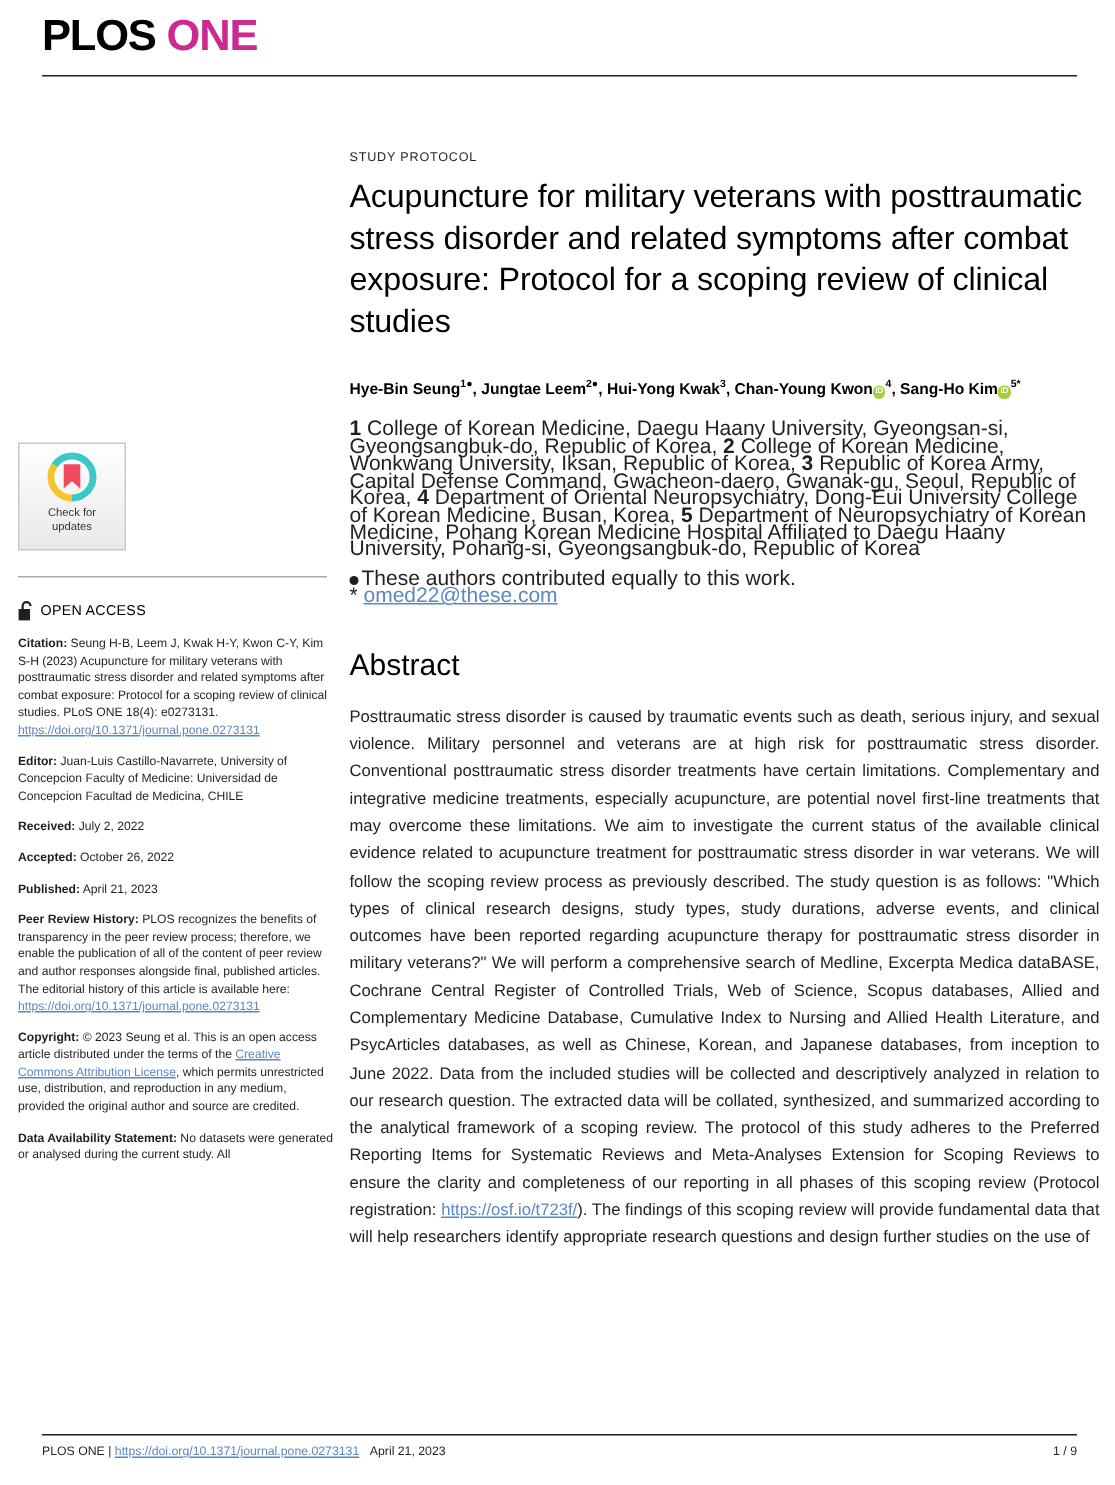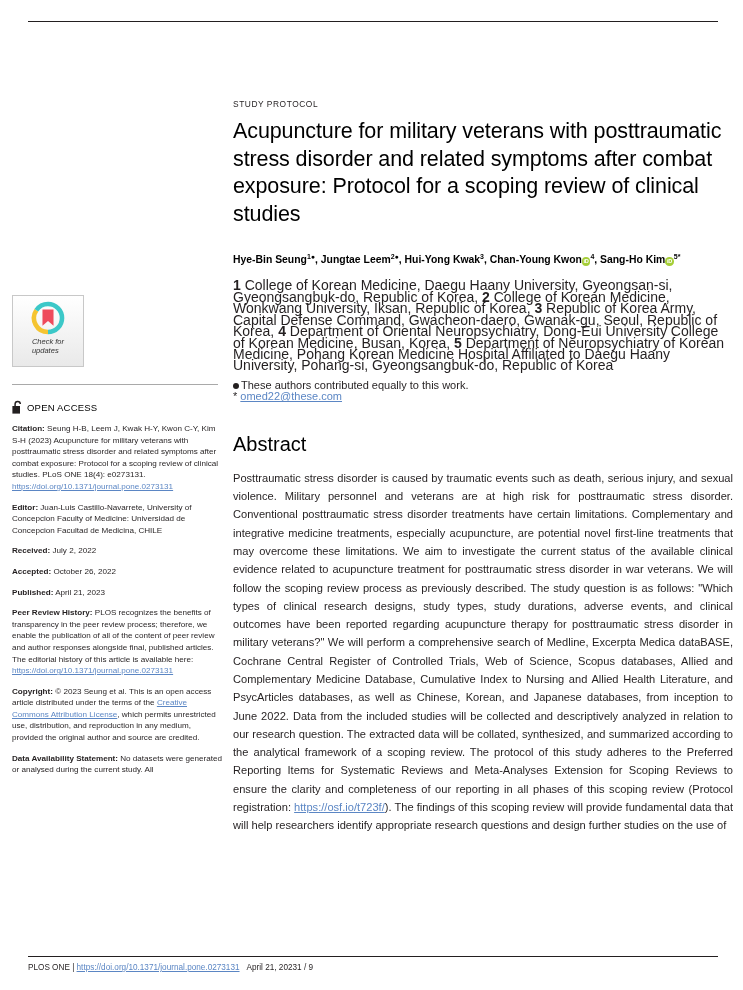--- a/index.html
+++ b/index.html
@@ -48,23 +48,22 @@
     width: 72px; height: 72px;
     border: 1px solid #c8c8c8;
     background: linear-gradient(#ffffff, #e9e9e9);
     display: flex; flex-direction: column;
     align-items: center; justify-content: flex-start;
     padding-top: 5px;
   }
   .crossmark-mark { width: 34px; height: 34px; display:block; }
   .crossmark-label {
     font-size: 7.5px; line-height: 9px;
-    text-align: left; color: #333;
+    text-align: center; color: #333;
     margin-top: 2px;
-    font-style: italic;
   }
 
   
   .side-rule {
     border-top: 1px solid #a9a9a9;
     margin: 17px 0 15px 0;
     width: 206px;
   }
   .open-access {
     display: flex; align-items: center; gap: 4px;
@@ -128,21 +127,21 @@
     letter-spacing: -0.2px;
   }
   .affiliations {
     font-size: 14px;
     line-height: 11.4px;
     color: #231f20;
     margin-bottom: 8px;
   }
   .affiliations b { font-weight: bold; }
   .contrib-note {
-    font-size: 11px;
+    font-size: 14px;
     line-height: 11.5px;
     color: #231f20;
   }
   .equal-glyph {
     display:inline-block; width:6px; height:6px;
     border-radius:50%;
     background:#231f20;
     margin-right:2px;
   }
 
@@ -161,32 +160,33 @@
     hyphens: none;
   }
 
   
   .footer {
     position: absolute;
     left: 28px; bottom: 18px; width: 690px;
   }
   .footer-rule { border-top: 1.3px solid #231f20; margin-bottom: 6px; }
   .footer-row {
-    display: flex; align-items: baseline; 
+    display: flex; align-items: baseline; justify-content: space-between;
     font-size: 8.2px; color: #231f20;
   }
   .footer-left { white-space: nowrap; }
   .footer-left .jrnl { font-weight: normal; }
   .footer-left .date { margin-left: 7px; }
   .footer-right { font-size: 8.2px; }
 </style>
 </head>
 <body>
 
 <div class="masthead">
+  <div class="logo"><span class="plos">PLOS</span> <span class="one">ONE</span></div>
   <div class="masthead-rule"></div>
 </div>
 
 <div class="sidebar">
 
   <div class="crossmark">
     <svg class="crossmark-mark" viewBox="0 0 40 40">
       <path d="M20 3.5 A16.5 16.5 0 0 1 20 36.5" fill="none" stroke="#3cc8c8" stroke-width="5.4"></path>
       <path d="M20 36.5 A16.5 16.5 0 0 1 6.3 10.8" fill="none" stroke="#f5c430" stroke-width="5.4"></path>
       <path d="M6.3 10.8 A16.5 16.5 0 0 1 20 3.5" fill="none" stroke="#3cc8c8" stroke-width="5.4"></path>

